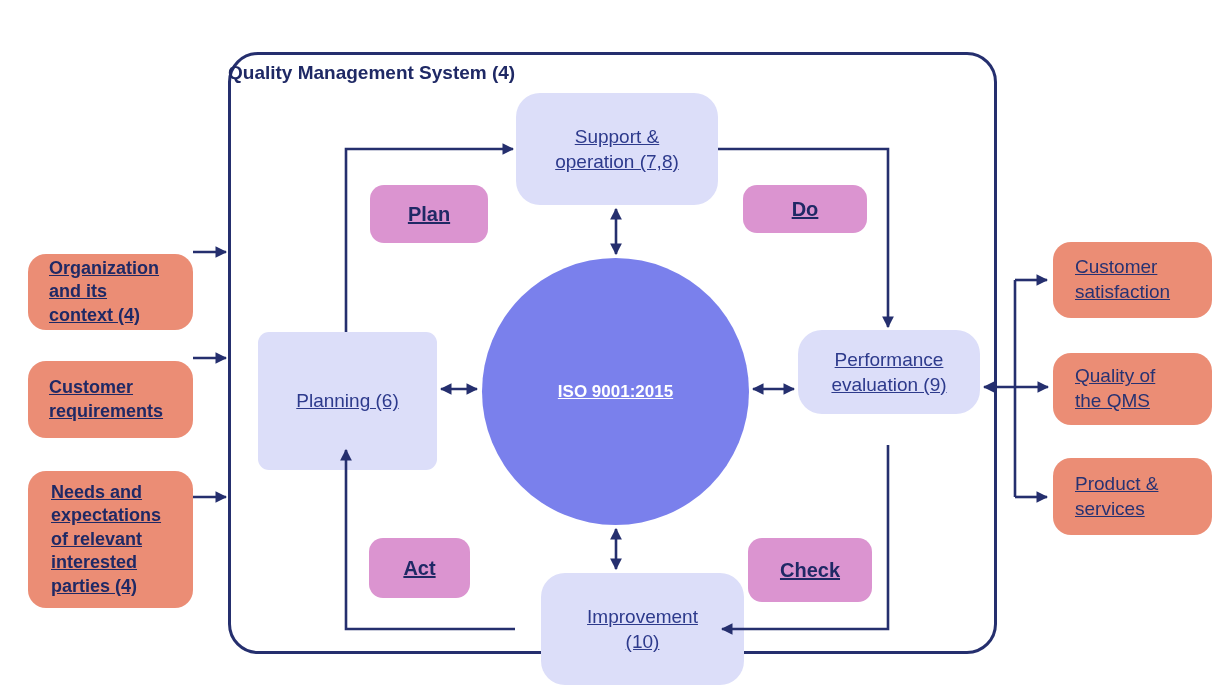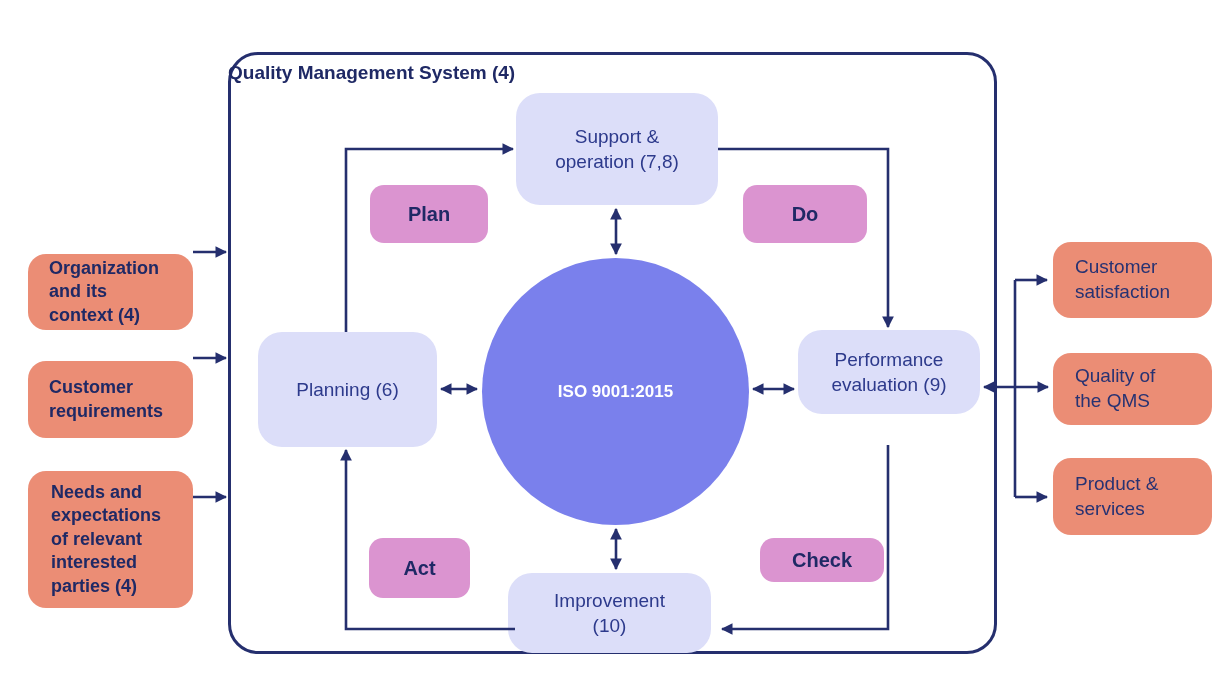--- a/index.html
+++ b/index.html
@@ -9,20 +9,21 @@
     background:#ffffff;
     font-family:"Liberation Sans", sans-serif;
     overflow:hidden;
   }
   .box{
     position:absolute;
     display:flex;
     align-items:center;
     box-sizing:border-box;
     white-space:pre-line;
+    text-decoration:underline;
   }
   
   .io-in{
     background:#eb8d75;
     color:#1f2965;
     font-weight:bold;
     font-size:18px;
     line-height:1.3;
     border-radius:18px;
     padding-left:21px;
@@ -65,37 +66,37 @@
   .stage{
     background:#dcdef9;
     color:#2d3a8c;
     font-size:19px;
     line-height:1.32;
     border-radius:24px;
     justify-content:center;
     text-align:center;
   }
   [data-name="stage-support-operation"]{left:516px;top:93px;width:202px;height:112px;}
-  [data-name="stage-planning"]{left:258px;top:332px;width:179px;height:115px;}
+  [data-name="stage-planning"]{left:258px;top:332px;width:179px;height:138px;border-radius:11px;}
   [data-name="stage-performance-evaluation"]{left:798px;top:330px;width:182px;height:84px;}
-  [data-name="stage-improvement"]{left:508px;top:573px;width:203px;height:80px;}
+  [data-name="stage-improvement"]{left:541px;top:573px;width:203px;height:112px;}
   
   .pdca{
     background:#db94d0;
     color:#1f2965;
     font-weight:bold;
     font-size:20px;
     border-radius:14px;
     justify-content:center;
     text-align:center;
   }
   [data-name="pdca-plan"]{left:370px;top:185px;width:118px;height:58px;}
-  [data-name="pdca-do"]{left:743px;top:185px;width:124px;height:58px;}
+  [data-name="pdca-do"]{left:743px;top:185px;width:124px;height:48px;}
   [data-name="pdca-act"]{left:369px;top:538px;width:101px;height:60px;}
-  [data-name="pdca-check"]{left:748px;top:538px;width:124px;height:44px;margin-left:12px;}
+  [data-name="pdca-check"]{left:748px;top:538px;width:124px;height:64px;}
   
   [data-name="iso-circle"]{
     left:482px;top:258px;width:267px;height:267px;
     border-radius:50%;
     background:#7a80ec;
     color:#ffffff;
     font-weight:bold;
     font-size:17px;
     justify-content:center;
     text-align:center;

